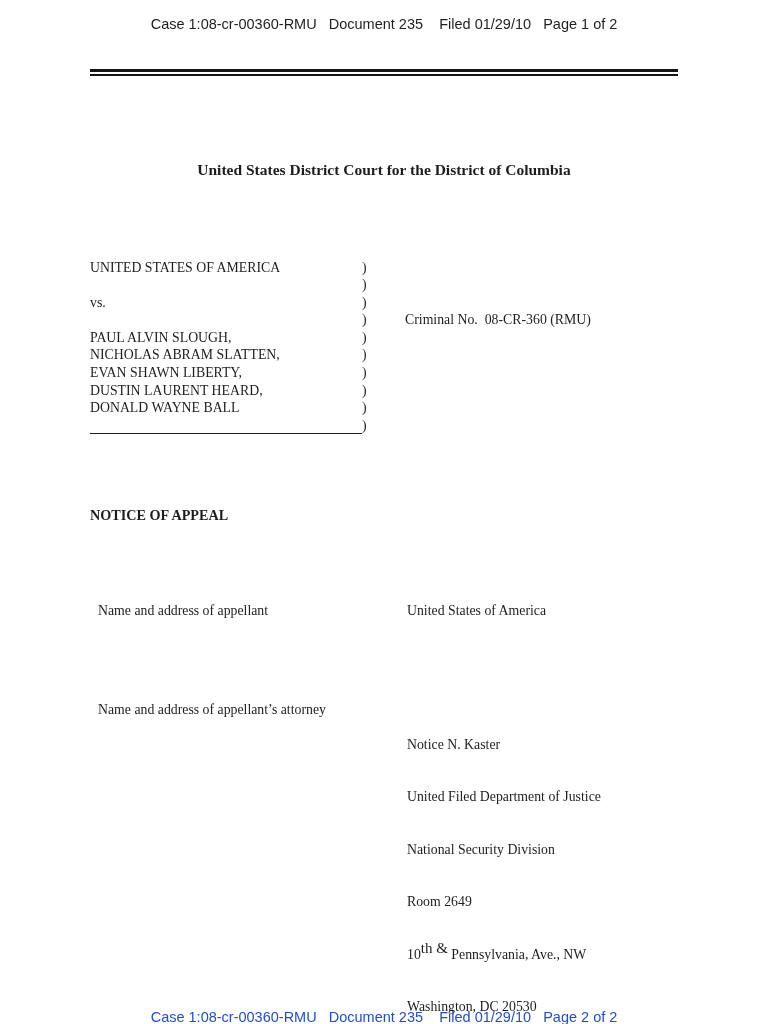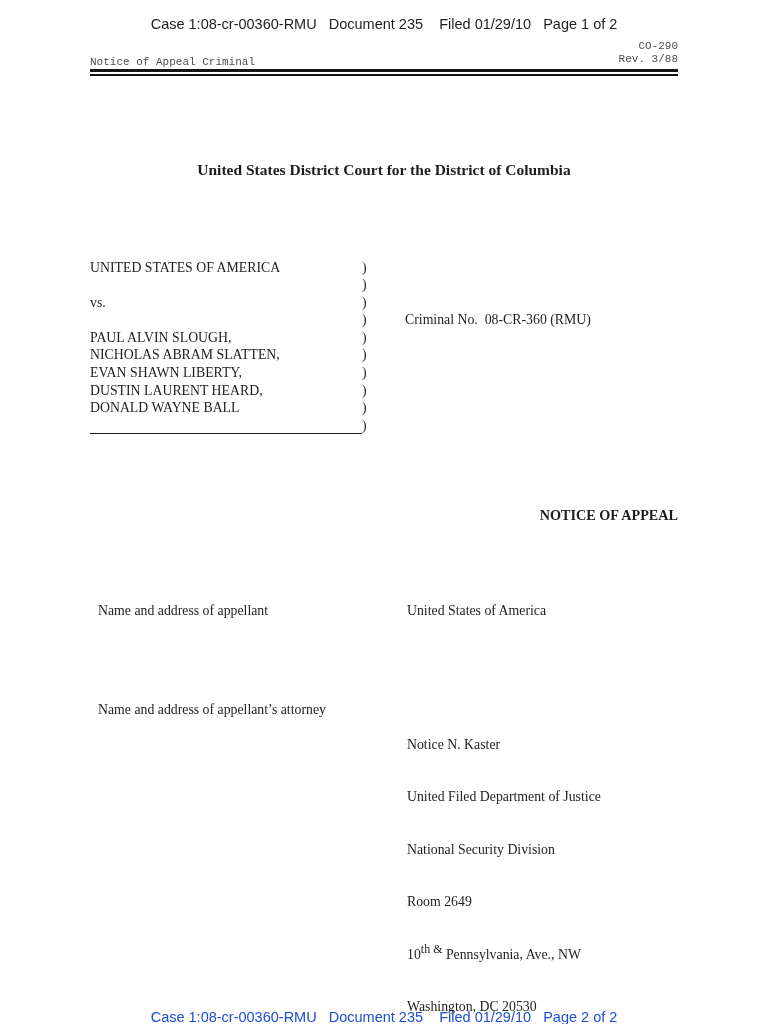--- a/index.html
+++ b/index.html
@@ -34,42 +34,37 @@
 
   .court-title { text-align:center; font-weight:bold; font-size:15.5px; }
 
   .caption { margin-top:28px; }
   .caption-row { display:flex; min-height:17.6px; }
   .cap-left  { width:272px; flex:0 0 272px; }
   .cap-paren { width:43px;  flex:0 0 43px; }
   .cap-right { flex:1; }
   .cap-underline { border-bottom:1.4px solid #1d1d1d; }
 
-  .notice-heading { margin-top:20px; text-align:right; font-weight:bold; font-size:14.2px; }
+  .notice-heading { margin-top:20px; text-align:left; font-weight:bold; font-size:14.2px; }
 
   .field-row { display:flex;gap:10px; }
   .field-row.appellant { margin-top:25px; }
   .field-row.attorney  { margin-top:29px; }
   .field-label { flex:0 0 307px; padding-left:8px; }
   .field-value { flex:1; }
 
-  sup { font-size:12px; vertical-align:super; line-height:0; }
+  sup { font-size:15px; vertical-align:super; line-height:0; }
 </style>
 </head>
 <body>
 
 <div class="page">
 
   <div class="header-stamp">Case 1:08-cr-00360-RMU   Document 235    Filed 01/29/10   Page 1 of 2</div>
 
-  <div class="meta">
-    <div class="meta-right"><span>CO-290</span>
-<span>Rev. 3/88</span></div>
-    <div class="meta-left">Notice of Appeal Criminal</div>
-  </div>
 
   <div class="double-rule"></div>
 
   <div class="content">
 
     <div class="court-title">United States District Court for the District of Columbia</div>
 
     <div class="caption"><div class="caption-row"><span class="cap-left">UNITED STATES OF AMERICA</span><span class="cap-paren">)</span><span class="cap-right"></span></div><div class="caption-row"><span class="cap-left"></span><span class="cap-paren">)</span><span class="cap-right"></span></div><div class="caption-row"><span class="cap-left">vs.</span><span class="cap-paren">)</span><span class="cap-right"></span></div><div class="caption-row"><span class="cap-left"></span><span class="cap-paren">)</span><span class="cap-right">Criminal No.  08-CR-360 (RMU)</span></div><div class="caption-row"><span class="cap-left">PAUL ALVIN SLOUGH,</span><span class="cap-paren">)</span><span class="cap-right"></span></div><div class="caption-row"><span class="cap-left">NICHOLAS ABRAM SLATTEN,</span><span class="cap-paren">)</span><span class="cap-right"></span></div><div class="caption-row"><span class="cap-left">EVAN SHAWN LIBERTY,</span><span class="cap-paren">)</span><span class="cap-right"></span></div><div class="caption-row"><span class="cap-left">DUSTIN LAURENT HEARD,</span><span class="cap-paren">)</span><span class="cap-right"></span></div><div class="caption-row"><span class="cap-left">DONALD WAYNE BALL</span><span class="cap-paren">)</span><span class="cap-right"></span></div><div class="caption-row"><span class="cap-left cap-underline"></span><span class="cap-paren">)</span><span class="cap-right"></span></div></div>
 
     <div class="notice-heading">NOTICE OF APPEAL</div>

